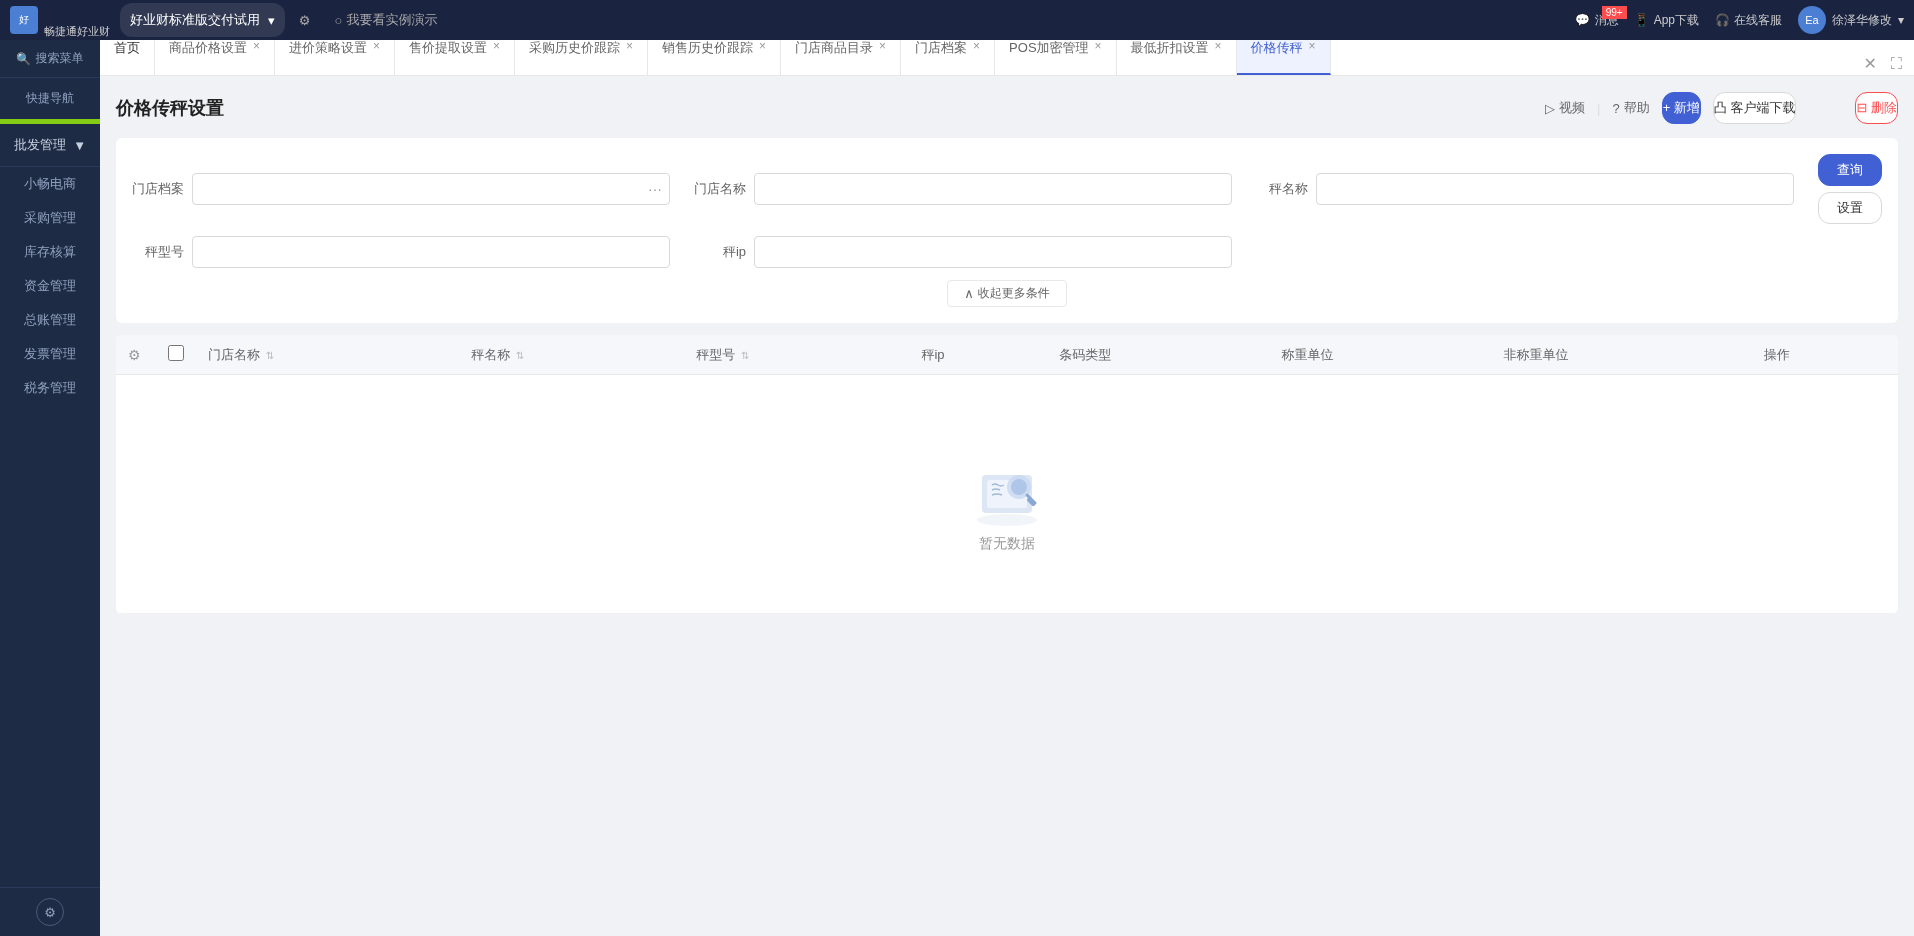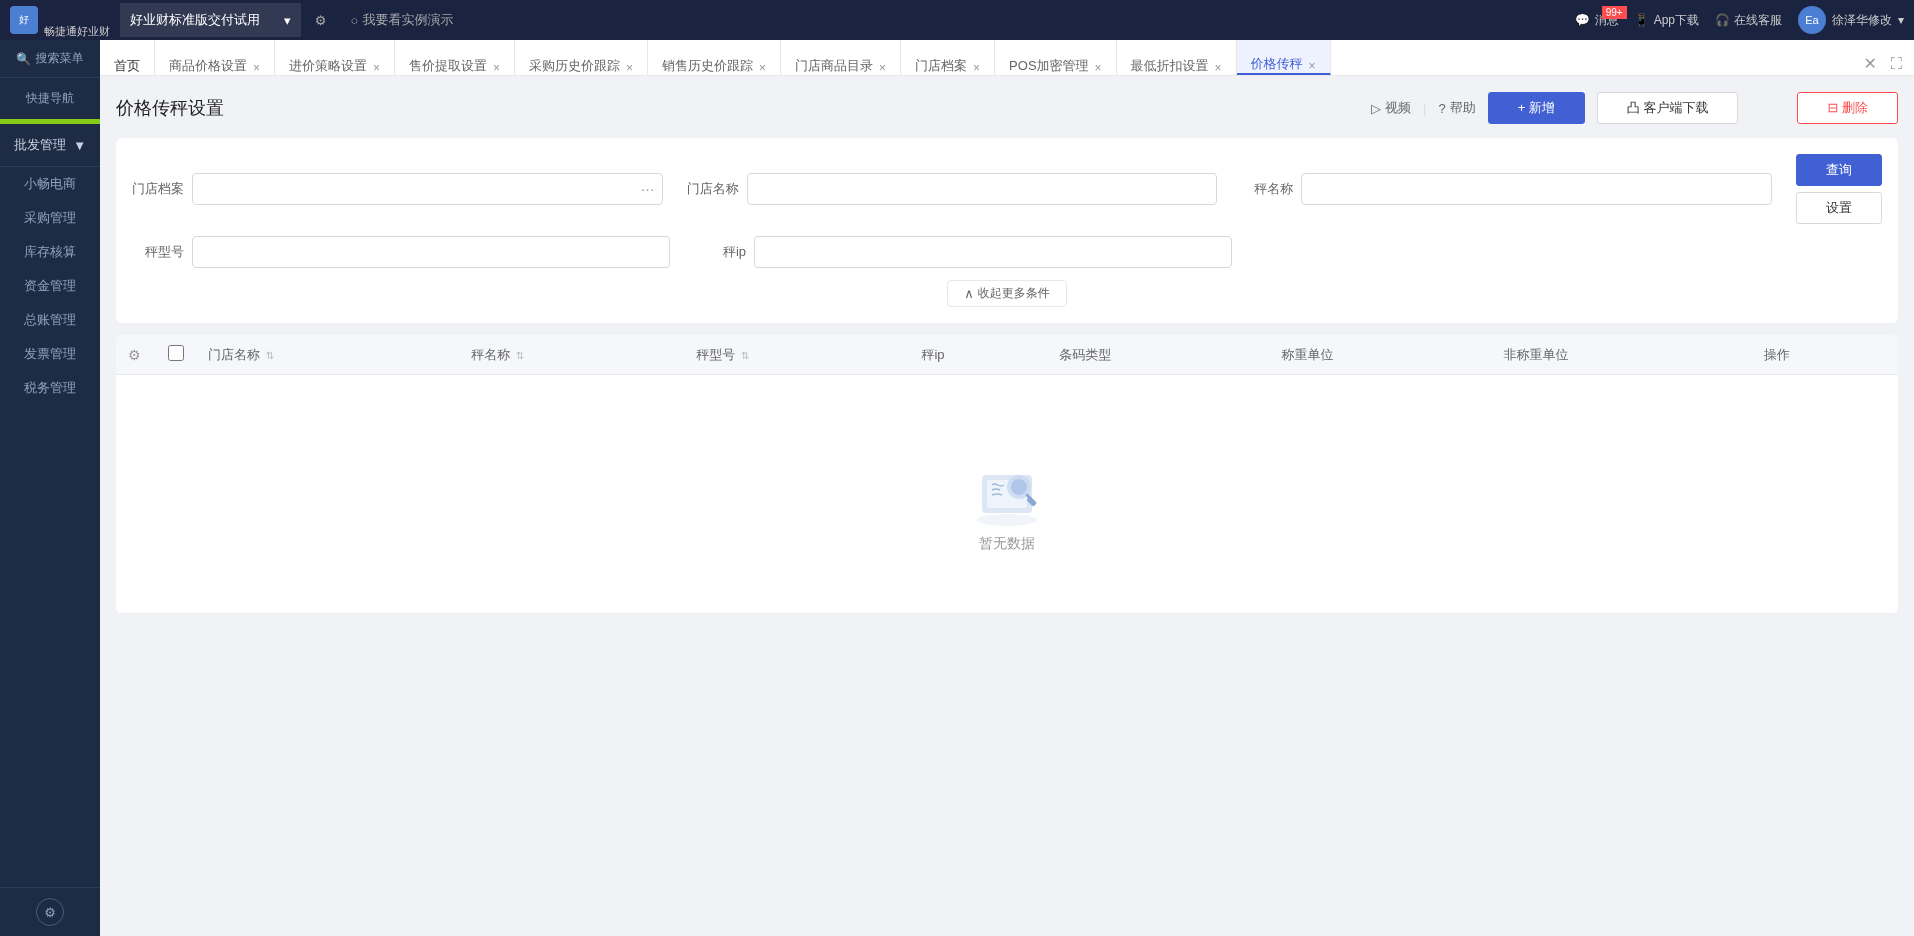--- a/index.html
+++ b/index.html
@@ -3,21 +3,21 @@
   <meta charset="utf-8">
   <style>
     * { box-sizing: border-box; margin: 0; padding: 0; }
     body { font-family: 'Microsoft YaHei', Arial, sans-serif; font-size: 13px; background: #f0f2f5; color: #333; height: 936px; overflow: hidden; display: flex; flex-direction: column; }
 
     
     .top-bar { height: 40px; background: #1a2340; display: flex; align-items: center; padding: 0 10px; color: #fff; flex-shrink: 0; }
     .logo-area { display: flex; align-items: center; width: 100px; flex-shrink: 0; }
     .logo-icon { width: 28px; height: 28px; background: #4a7fd4; border-radius: 4px; display: flex; align-items: center; justify-content: center; font-size: 10px; color: #fff; margin-right: 6px; }
     .logo-text { font-size: 11px; color: #ccc; line-height: 1.3; margin-top: 35px; }
-    .dropdown-selector { display: flex; align-items: center; background: rgba(255,255,255,0.1); border-radius: 0; padding: 8px 10px; margin-left: 10px; cursor: pointer; color: #fff; font-size: 13px; gap: 24px; }
+    .dropdown-selector { display: flex; align-items: center; background: rgba(255,255,255,0.1); border-radius: 12px; padding: 8px 10px; margin-left: 10px; cursor: pointer; color: #fff; font-size: 13px; gap: 8px; }
     .settings-icon-btn { width: 28px; height: 28px; display: flex; align-items: center; justify-content: center; color: #aaa; cursor: pointer; margin-left: 6px; }
     .demo-link { display: flex; align-items: center; color: #aaa; font-size: 13px; margin-left: 16px; cursor: pointer; gap: 4px; }
     .top-right { margin-left: auto; display: flex; align-items: center; gap: 16px; }
     .top-right-item { display: flex; align-items: center; gap: 4px; color: #ccc; font-size: 12px; cursor: pointer; position: relative; }
     .badge { background: #ff4d4f; color: #fff; font-size: 10px; border-radius: 0; padding: 1px 4px; position: absolute; top: -6px; right: -8px; }
     .user-avatar { width: 28px; height: 28px; background: #4a7fd4; border-radius: 50%; display: flex; align-items: center; justify-content: center; color: #fff; font-size: 11px; }
 
     
     .main-layout { display: flex; flex: 1; overflow: hidden; }
 
@@ -31,37 +31,37 @@
     .sidebar-section-title.active { color: #fff; }
     .sidebar-item { padding: 8px 0; text-align: center; font-size: 13px; cursor: pointer; color: #8fa0be; }
     .sidebar-bottom { margin-top: auto; padding: 10px 0; border-top: 1px solid #2a3a5c; display: flex; align-items: center; justify-content: center; }
     .gear-circle { width: 28px; height: 28px; border: 1px solid #4a5a7a; border-radius: 50%; display: flex; align-items: center; justify-content: center; color: #8fa0be; cursor: pointer; }
 
     
     .content-area { flex: 1; display: flex; flex-direction: column; overflow: hidden; background: #f0f2f5; }
 
     
     .tab-bar { height: 36px; background: #fff; display: flex; align-items: flex-end; border-bottom: 1px solid #e8e8e8; padding-left: 0; overflow-x: auto; flex-shrink: 0; position: relative; }
-    .tab-item { height: 36px; display: flex; align-items: flex-end; padding: 0 14px; font-size: 13px; color: #666; cursor: pointer; white-space: nowrap; border-right: 1px solid #e8e8e8; gap: 6px; flex-shrink: 0; }
+    .tab-item { height: 36px; display: flex; align-items: flex-start; padding: 0 14px; font-size: 13px; color: #666; cursor: pointer; white-space: nowrap; border-right: 1px solid #e8e8e8; gap: 6px; flex-shrink: 0; }
     .tab-item.active { background: #eef2ff; color: #4060d4; border-bottom: 2px solid #4060d4; }
     .tab-item.home { background: #fff; color: #333; font-weight: 500; }
     .tab-close { font-size: 12px; color: #999; cursor: pointer; }
     .tab-actions { margin-left: auto; display: flex; align-items: center; padding: 0 8px; gap: 6px; }
     .tab-action-btn { cursor: pointer; color: #999; font-size: 16px; padding: 2px 4px; }
 
     
     .page-content { flex: 1; overflow: auto; padding: 16px; }
 
     
     .page-header { display: flex; align-items: center; justify-content: space-between; margin-bottom: 14px; }
-    .page-title { font-size: 18px; font-weight: 400; color: #222; }
+    .page-title { font-size: 18px; font-weight: 700; color: #222; }
     .page-actions { display: flex; align-items: center; gap: 12px; }
     .page-action-link { display: flex; align-items: center; gap: 4px; color: #666; font-size: 13px; cursor: pointer; }
     .divider-v { color: #ddd; }
-    .btn { display: flex; align-items: center; gap: 4px; padding: 6px 29px; border-radius: 3px; cursor: pointer; font-size: 13px; border: 1px solid transparent; }
+    .btn { display: flex; align-items: center; gap: 4px; padding: 6px 0; border-radius: 12px; cursor: pointer; font-size: 13px; border: 1px solid transparent; }
     .btn-primary { background: #4060d4; color: #fff; border-color: #4060d4; }
     .btn-default { background: #fff; color: #333; border-color: #d9d9d9; }
     .btn-danger { background: #fff; color: #ff4d4f; border-color: #ff4d4f; margin-left: 47px; }
 
     
     .search-form { background: #fff; border-radius: 6px; padding: 16px; margin-bottom: 12px; }
     .form-row { display: flex; align-items: center; gap: 24px; margin-bottom: 12px; }
     .form-row:last-child { margin-bottom: 0; }
     .form-field { display: flex; align-items: center; flex: 1; gap: 8px; }
     .form-label { color: #666; font-size: 13px; white-space: nowrap; min-width: 52px; text-align: right; }

